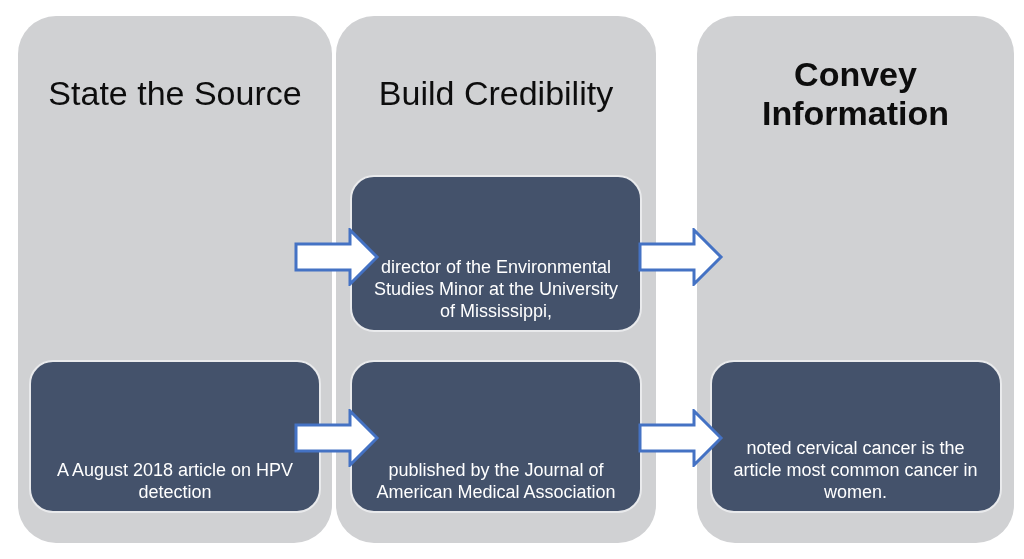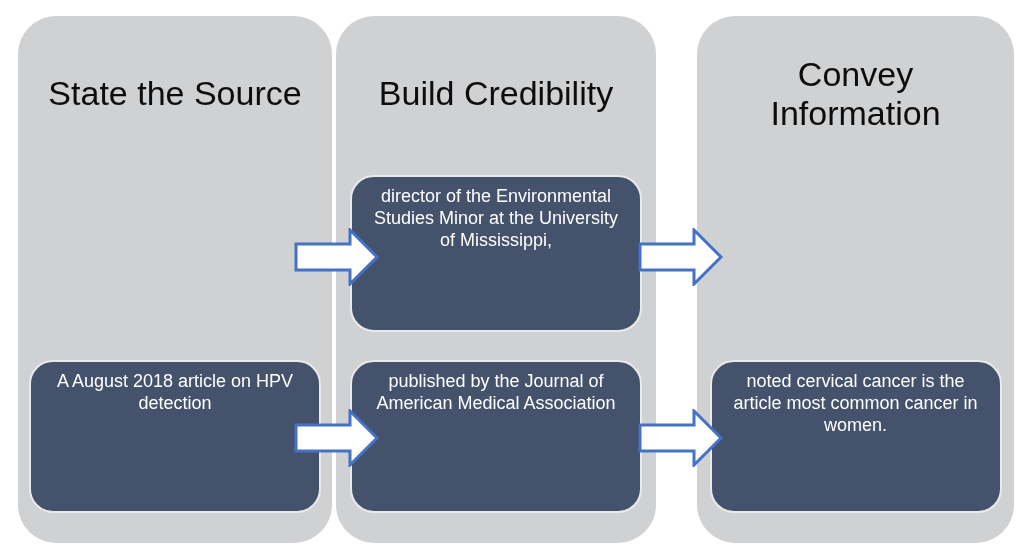--- a/index.html
+++ b/index.html
@@ -24,26 +24,26 @@
   .col-1{left:18px;width:314px;}
   .col-2{left:336px;width:320px;}
   .col-3{left:697px;width:317px;}
   .column-title{
     position:absolute;top:0;left:0;right:0;height:155px;
     display:flex;align-items:center;justify-content:center;
     font-size:34px;line-height:1.12;color:var(--title-text);
     text-align:center;
   }
   .column-title.one-line span{white-space:nowrap;}
-  .column-title.two-line span{display:inline-block;max-width:250px;}
+  .column-title.two-line span{display:inline-block;max-width:250px;font-weight:bold;}
   .flow-box{
     position:absolute;left:50%;transform:translateX(-50%);width:292px;
     background:var(--box-bg);border:2px solid var(--box-border);
     border-radius:24px;box-sizing:border-box;
-    display:flex;align-items:flex-start;justify-content:center;
+    display:flex;align-items:flex-end;justify-content:center;
     color:var(--box-text);font-size:18px;line-height:22px;text-align:center;
     padding:8px 14px;
   }
   .row-1{top:159px;height:157px;}
   .row-2{top:344px;height:153px;}
   .arrow{position:absolute;width:86px;height:58px;}
   .arrow svg{display:block;width:100%;height:100%;}
   .arrow-1a{left:294px;top:228px;}
   .arrow-1b{left:638px;top:228px;}
   .arrow-2a{left:294px;top:409px;}

